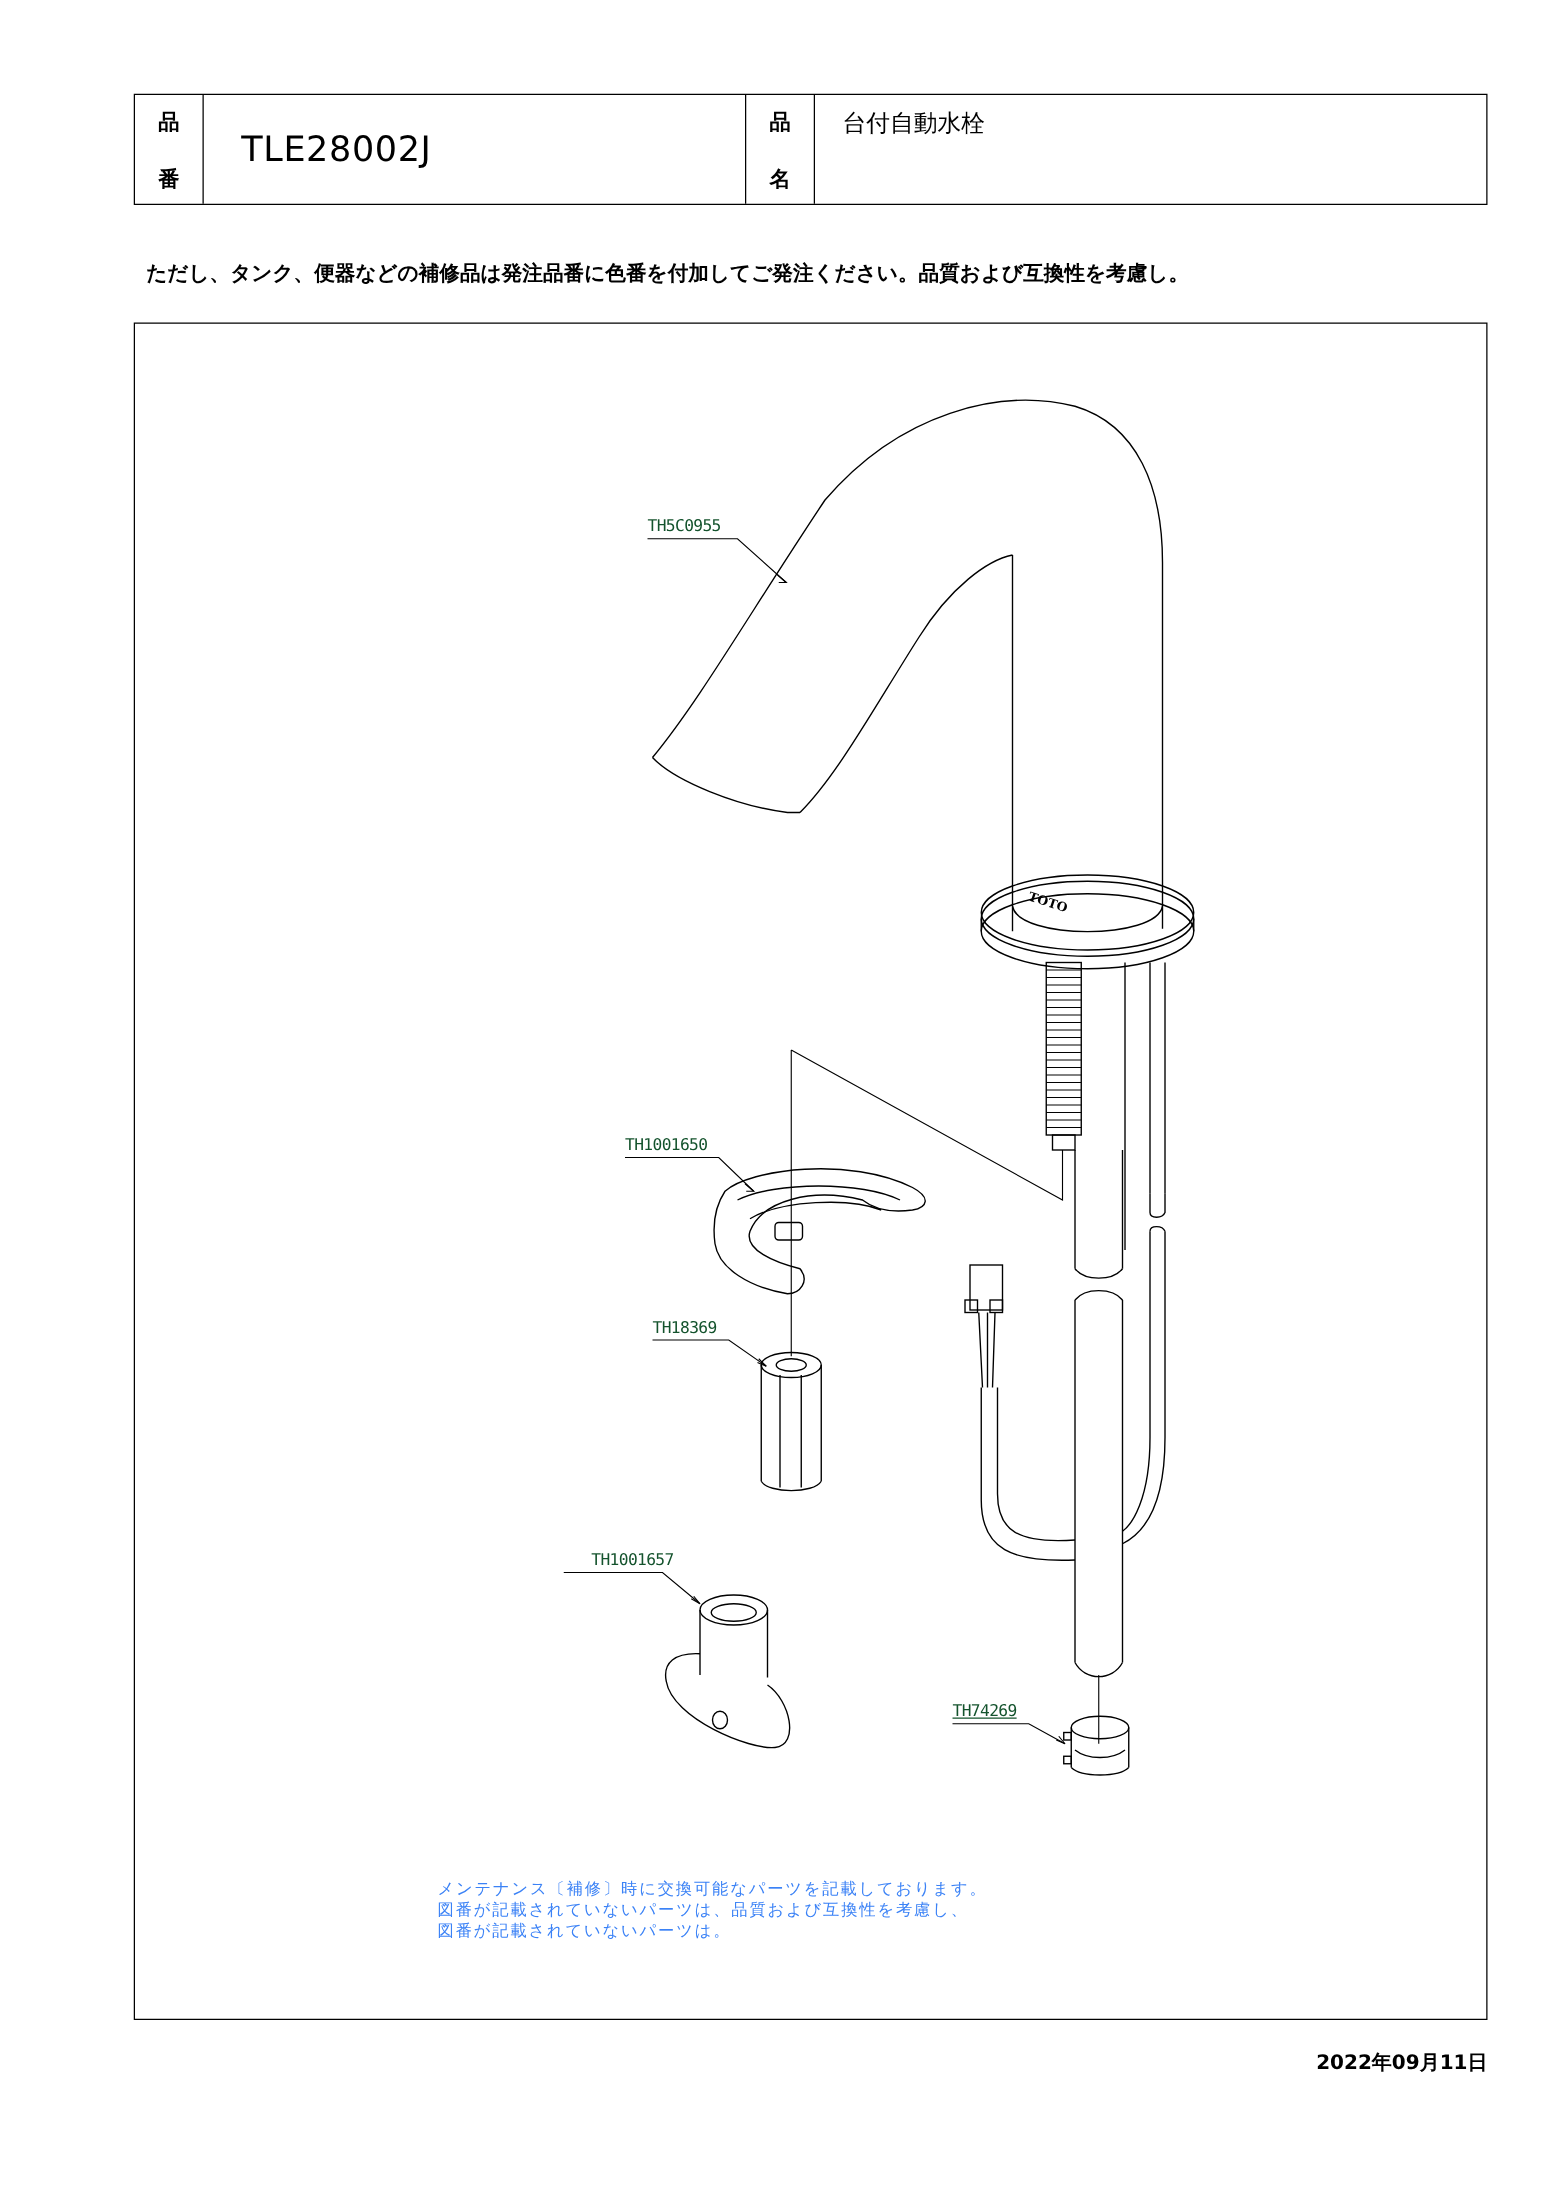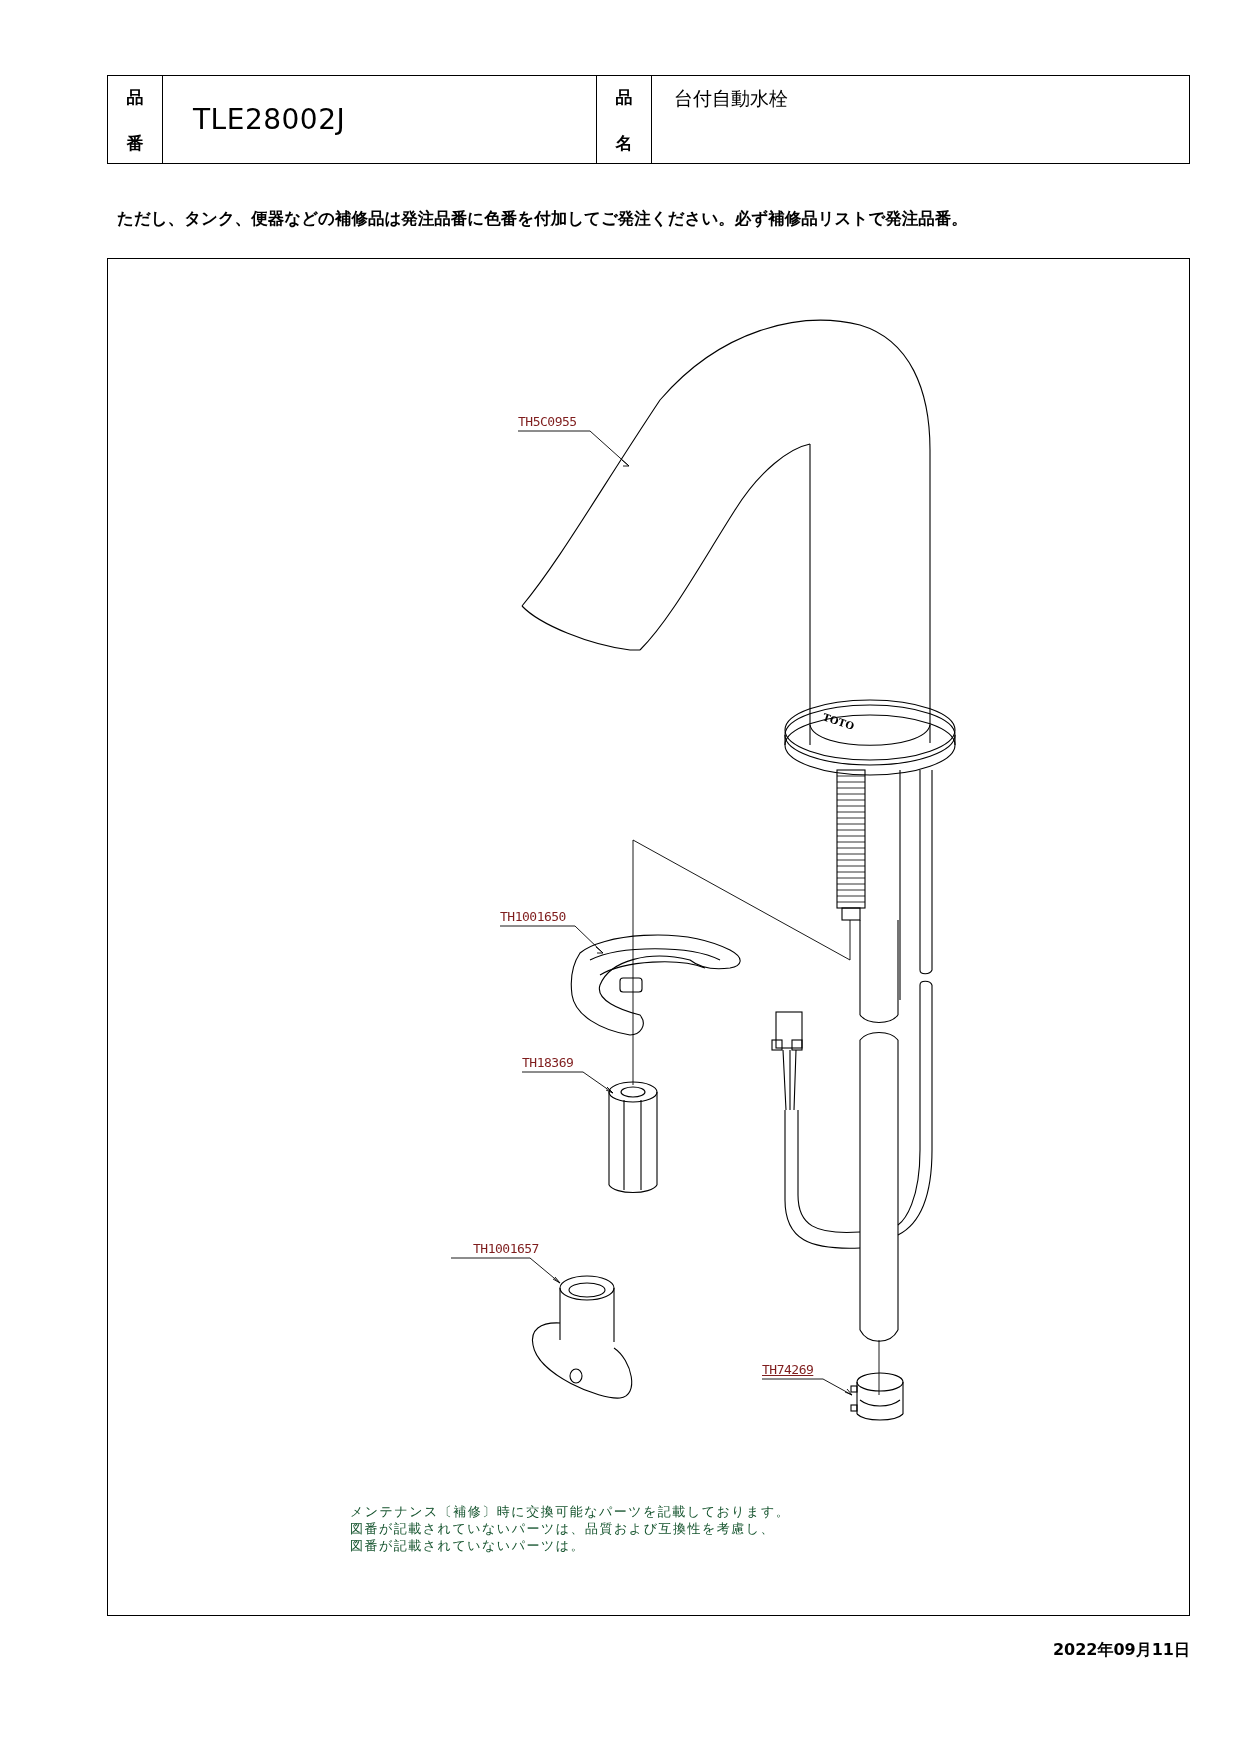--- a/index.html
+++ b/index.html
@@ -7,42 +7,42 @@
   .header-table { position:absolute; left:107px; top:75px; width:1083px; height:89px; border:1.5px solid #000; box-sizing:border-box; display:flex; }
   .hcell { border-right:1.2px solid #000; box-sizing:border-box; position:relative; }
   .hcell:last-child { border-right:none; }
   .label-cell { width:55px; display:flex; flex-direction:column; justify-content:space-between; align-items:center; padding:10px 0 8px 0; font-size:17px; font-weight:bold; }
   .code-cell { width:434px; display:flex; align-items:center; padding-left:30px; font-family:"DejaVu Sans", sans-serif; font-size:28px; letter-spacing:0.5px; }
   .name-cell { width:420px; padding:10px 0 0 22px; font-size:19px; }
   .page-cell { flex:1; display:flex; align-items:center; justify-content:center; font-size:17px; }
   .notice { position:absolute; left:117px; top:210px; font-size:16.5px; line-height:17px; font-weight:bold; white-space:nowrap; }
   .drawing-frame { position:absolute; left:107px; top:258px; width:1083px; height:1358px; border:1.2px solid #000; box-sizing:border-box; }
   svg.drawing { position:absolute; left:0; top:0; }
-  .part-label { position:absolute; font-family:"DejaVu Sans Mono", monospace; font-size:13px; color:#7f1d1d; letter-spacing:-0.5px;text-align:right; }
-  .footnote { position:absolute; left:350px; top:1503px; font-size:13px; line-height:17px; color:#14532d; white-space:nowrap; letter-spacing:1.5px; }
+  .part-label { position:absolute; font-family:"DejaVu Sans Mono", monospace; font-size:13px; color:#14532d; letter-spacing:-0.5px;text-align:right; }
+  .footnote { position:absolute; left:350px; top:1503px; font-size:13px; line-height:17px; color:#3b82f6; white-space:nowrap; letter-spacing:1.5px; }
   .date { position:absolute; right:62px; top:1640px; font-size:16px; font-weight:bold; }
 </style>
 </head>
 <body>
 
 <div class="header-table">
   <div class="hcell label-cell">
     <span>品</span>
     <span>番</span>
   </div>
   <div class="hcell code-cell">TLE28002J</div>
   <div class="hcell label-cell">
     <span>品</span>
     <span>名</span>
   </div>
   <div class="hcell name-cell">台付自動水栓</div>
 </div>
 
 <div class="notice">
-  <div>ただし、タンク、便器などの補修品は発注品番に色番を付加してご発注ください。必ず補修品リストで発注品番。</div>
+  <div>ただし、タンク、便器などの補修品は発注品番に色番を付加してご発注ください。品質および互換性を考慮し。</div>
 </div>
 
 <div class="drawing-frame"></div>
 
 <svg class="drawing" width="1252" height="1754" viewBox="0 0 1252 1754" fill="none" stroke="#000" stroke-width="1.1">
 
   <g>
     <path d="M522 606 C560 560, 600 490, 660 400 C720 330, 800 310, 860 325 C910 340, 930 390, 930 450 L930 743"></path>
     <path d="M810 444 L810 745"></path>
     <path d="M810 444 C790 448, 760 470, 735 510 C700 565, 670 620, 640 650"></path>

